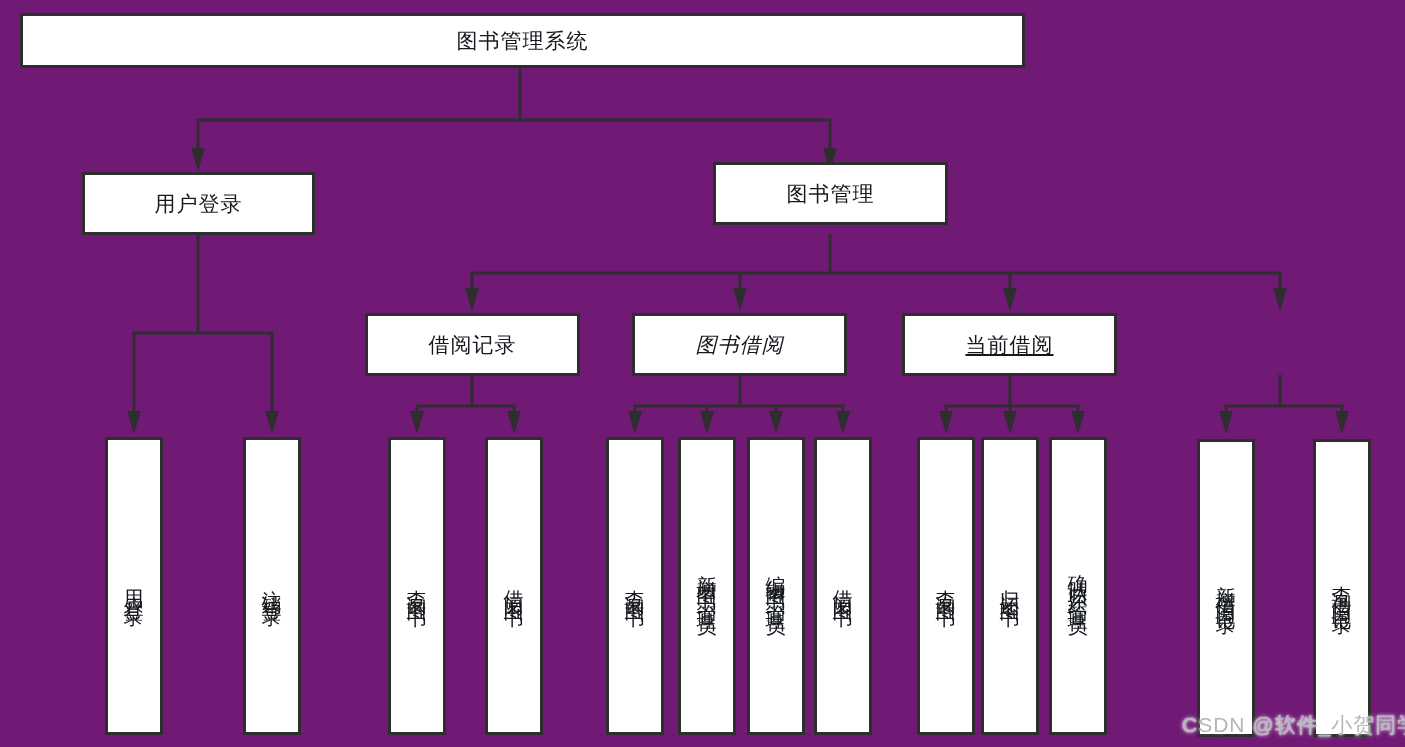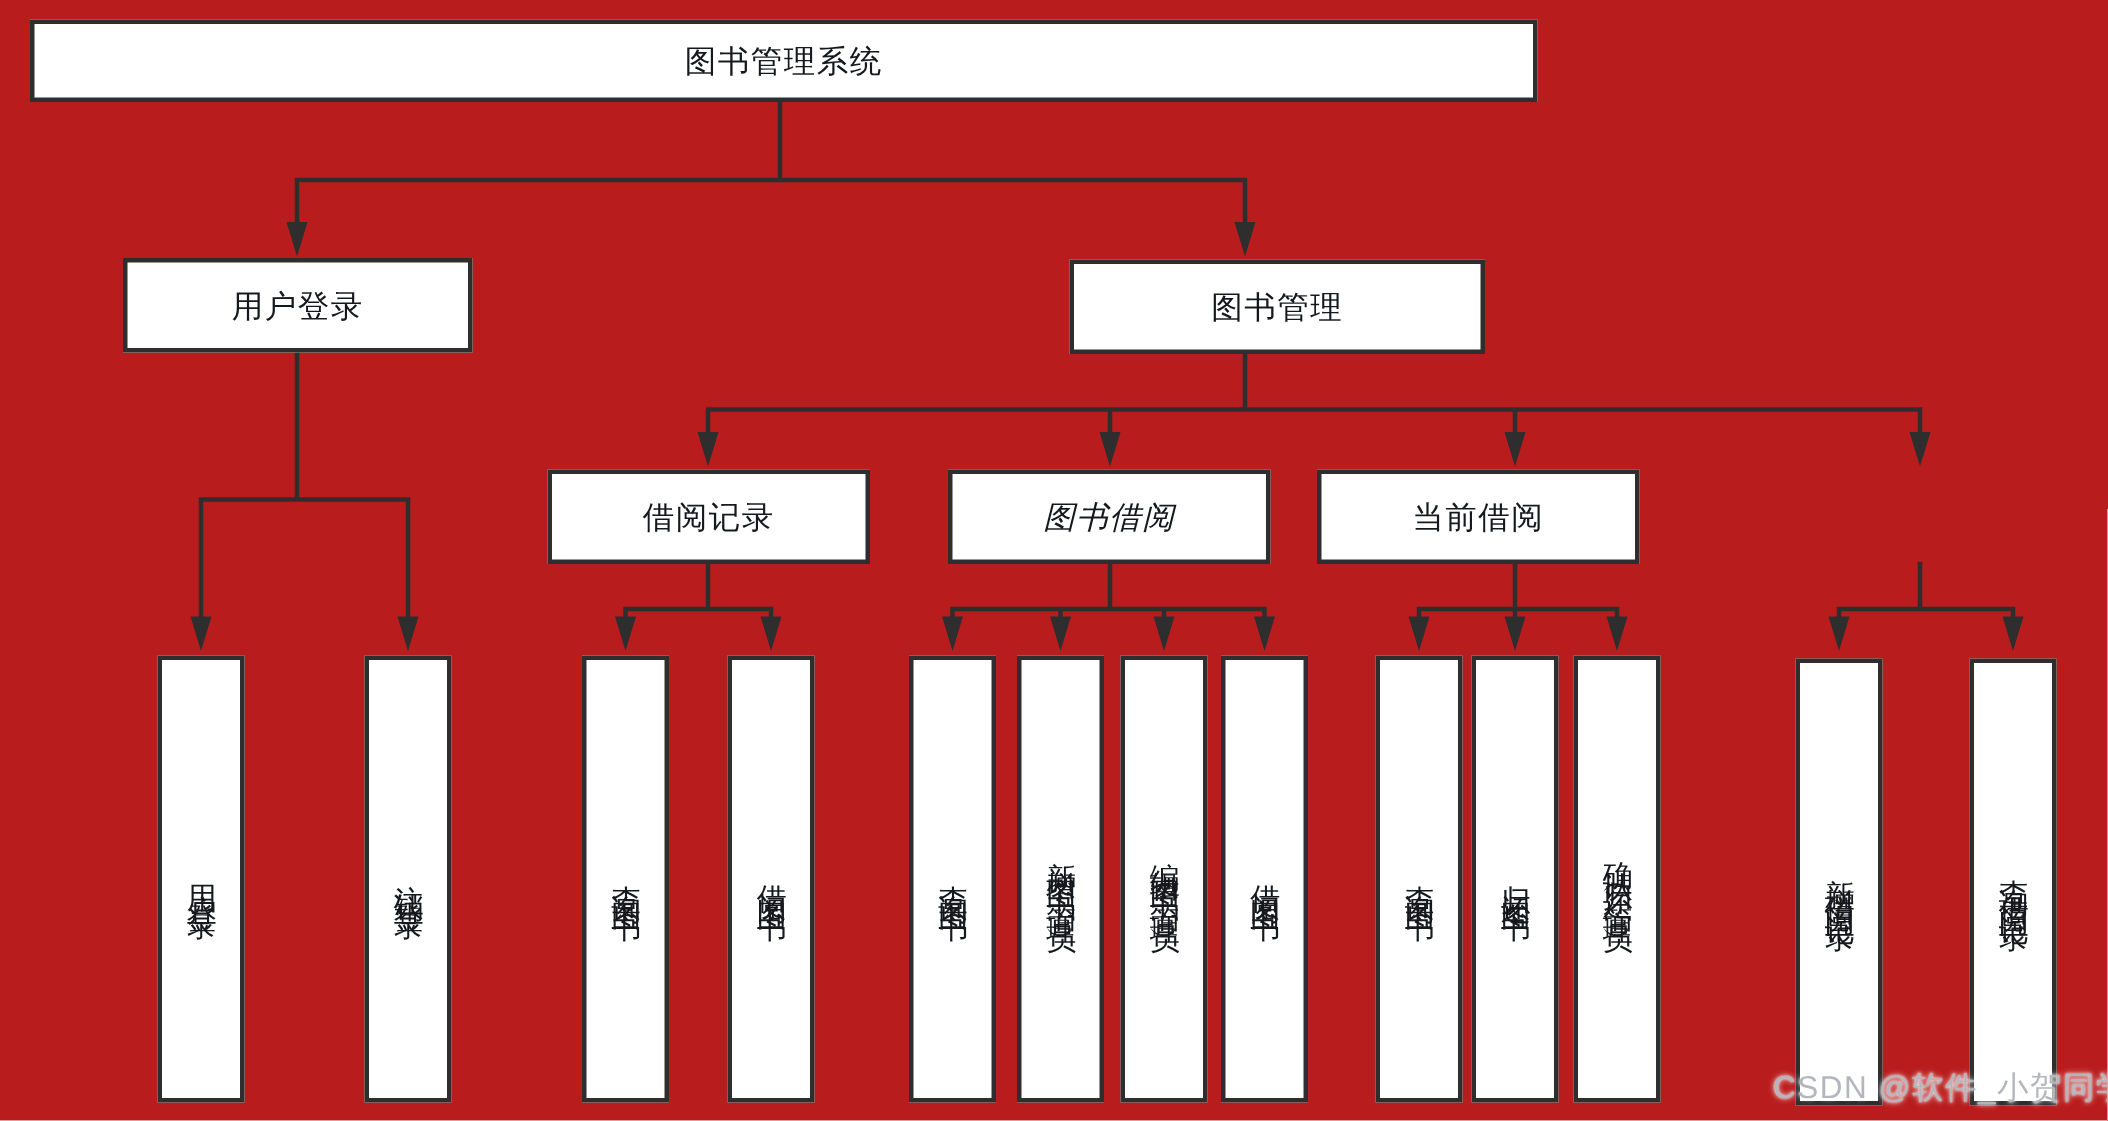--- a/index.html
+++ b/index.html
@@ -1,19 +1,19 @@
 <!DOCTYPE html>
 <html><head>
 <meta charset="utf-8">
 <style>
   html,body{margin:0;padding:0;background:#fff;}
   #canvas{
     position:relative;
     width:1405px;height:747px;
-    background:#b91c1c;
+    background:#701a75;
     font-family:"Liberation Sans","DejaVu Sans",sans-serif;
     overflow:hidden;
   }
   #wires{position:absolute;left:0;top:0;width:1405px;height:747px;pointer-events:none;}
   .box{
     position:absolute;
     background:#ffffff;
     border:3px solid #2e2e2e;
     box-sizing:border-box;
     display:flex;align-items:center;justify-content:center;
@@ -86,31 +86,31 @@
     </g>
   </svg>
 
   <div class="box hbox" style="left:20px;top:13px;width:1005px;height:55px;">
     <span>图书管理系统</span>
   </div>
 
   <div class="box hbox" style="left:82px;top:172px;width:233px;height:63px;">
     <span>用户登录</span>
   </div>
-  <div class="box hbox" style="left:713px;top:173px;width:277px;height:63px;">
+  <div class="box hbox" style="left:713px;top:162px;width:235px;height:63px;">
     <span>图书管理</span>
   </div>
 
   <div class="box hbox" style="left:365px;top:313px;width:215px;height:63px;">
     <span>借阅记录</span>
   </div>
   <div class="box hbox" style="left:632px;top:313px;width:215px;height:63px;font-style:italic;">
     <span>图书借阅</span>
   </div>
-  <div class="box hbox" style="left:878px;top:313px;width:215px;height:63px;">
+  <div class="box hbox" style="left:902px;top:313px;width:215px;height:63px;text-decoration:underline;">
     <span>当前借阅</span>
   </div>
 
   <div class="box vbox" style="left:105px;top:437px;width:58px;height:298px;">
     <span>用户登录</span>
   </div>
   <div class="box vbox" style="left:243px;top:437px;width:58px;height:298px;">
     <span>注销登录</span>
   </div>
 

